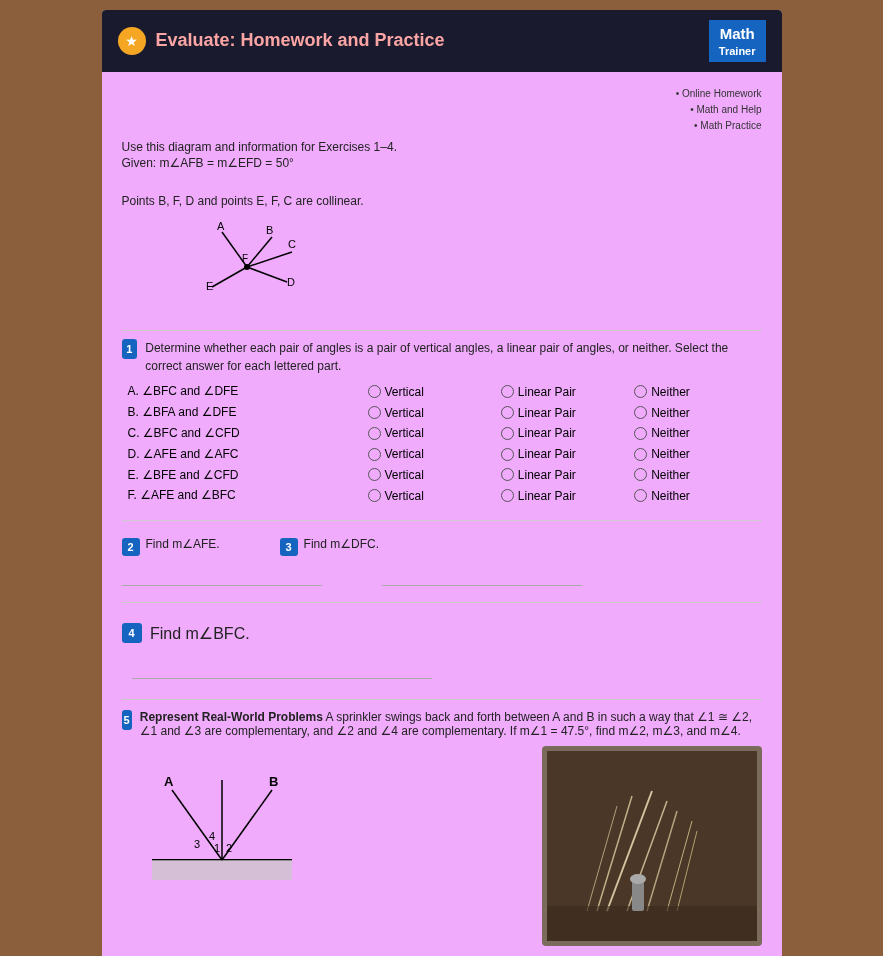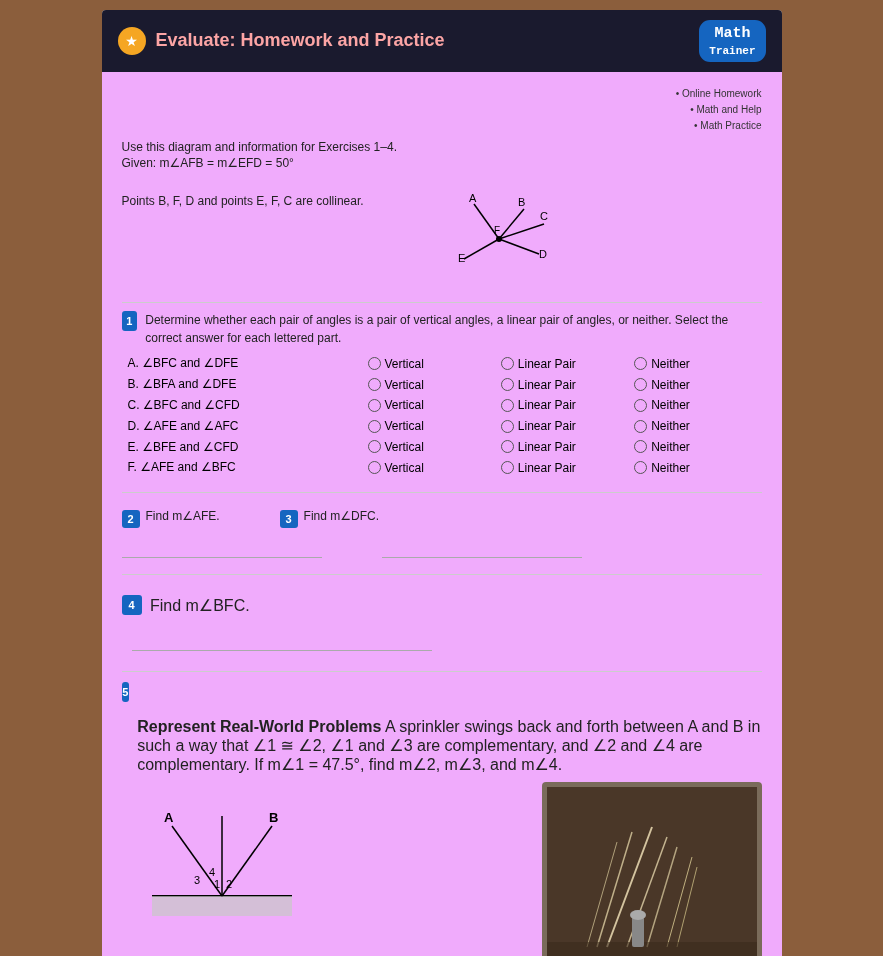--- a/index.html
+++ b/index.html
@@ -51,26 +51,25 @@
     }
     .header-right {
       display: flex;
       align-items: center;
       gap: 8px;
     }
     .math-trainer-logo {
       background: #1565c0;
       color: white;
       padding: 4px 10px;
-      border-radius: 11px;
+      border-radius: 0;
       font-size: 13px;
       font-weight: bold;
       text-align: center;
       line-height: 1.3;
-      font-family: Liberation Mono, monospace;
     }
     .math-trainer-logo .math-text {
       font-size: 15px;
       font-weight: 900;
     }
     .online-links {
       font-size: 10px;
       color: #333;
       text-align: right;
       line-height: 1.6;
@@ -270,21 +269,21 @@
       <div class="online-links">
         <div>• Online Homework</div>
         <div>• Math and Help</div>
         <div>• Math Practice</div>
       </div>
     </div>
 
     <div class="given-section">
       <div class="use-text">Use this diagram and information for Exercises 1–4.</div>
       <div class="given-row">Given: m∠AFB = m∠EFD = 50°</div>
-      <div style="display:flex; align-items:flex-start; gap:10px;">
+      <div style="display:flex; align-items:flex-start; gap:10px;flex-direction:column;">
         <div style="font-size:12px; margin-top:4px;">Points B, F, D and points E, F, C are collinear.</div>
 
         <div class="diagram-container">
           <svg class="diagram-svg" viewBox="0 0 130 90">
 
             <line x1="65" y1="45" x2="90" y2="15" stroke="black" stroke-width="1.5"></line>
 
             <line x1="65" y1="45" x2="110" y2="30" stroke="black" stroke-width="1.5"></line>
 
             <line x1="65" y1="45" x2="40" y2="10" stroke="black" stroke-width="1.5"></line>
@@ -380,21 +379,21 @@
       <span class="find-badge-inline">4</span>
       <span class="find-text">Find m∠BFC.</span>
     </div>
     <div style="border-bottom:1px solid #aaa; width:300px; height:20px; margin-bottom:20px; margin-left:10px;"></div>
 
     <div class="section-divider"></div>
 
     <div class="problem5-section">
       <div style="display:flex; align-items:flex-start; gap:4px; margin-bottom:8px;">
         <span class="problem-number-badge">5</span>
-        <span style="font-size:16px; color:#222;margin-top:36px;">
+        <span style="font-size:12px; color:#222;">
           <strong>Represent Real-World Problems</strong>
           <span>A sprinkler swings back and forth between A and B in such a way that ∠1 ≅ ∠2, ∠1 and ∠3 are complementary, and ∠2 and ∠4 are complementary. If m∠1 = 47.5°, find m∠2, m∠3, and m∠4.</span>
         </span>
       </div>
       <div class="problem5-content">
         <div class="problem5-text">
 
           <div class="sprinkler-diagram">
             <svg width="160" height="130" viewBox="0 0 160 130">
 

